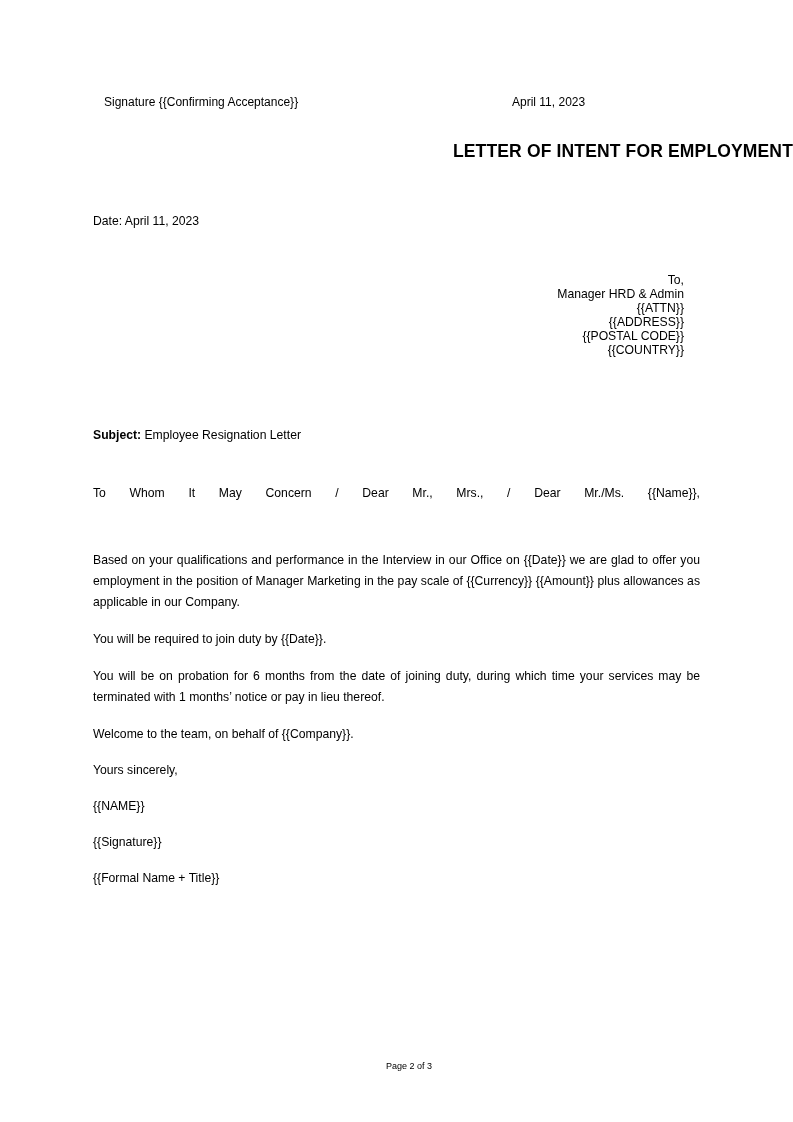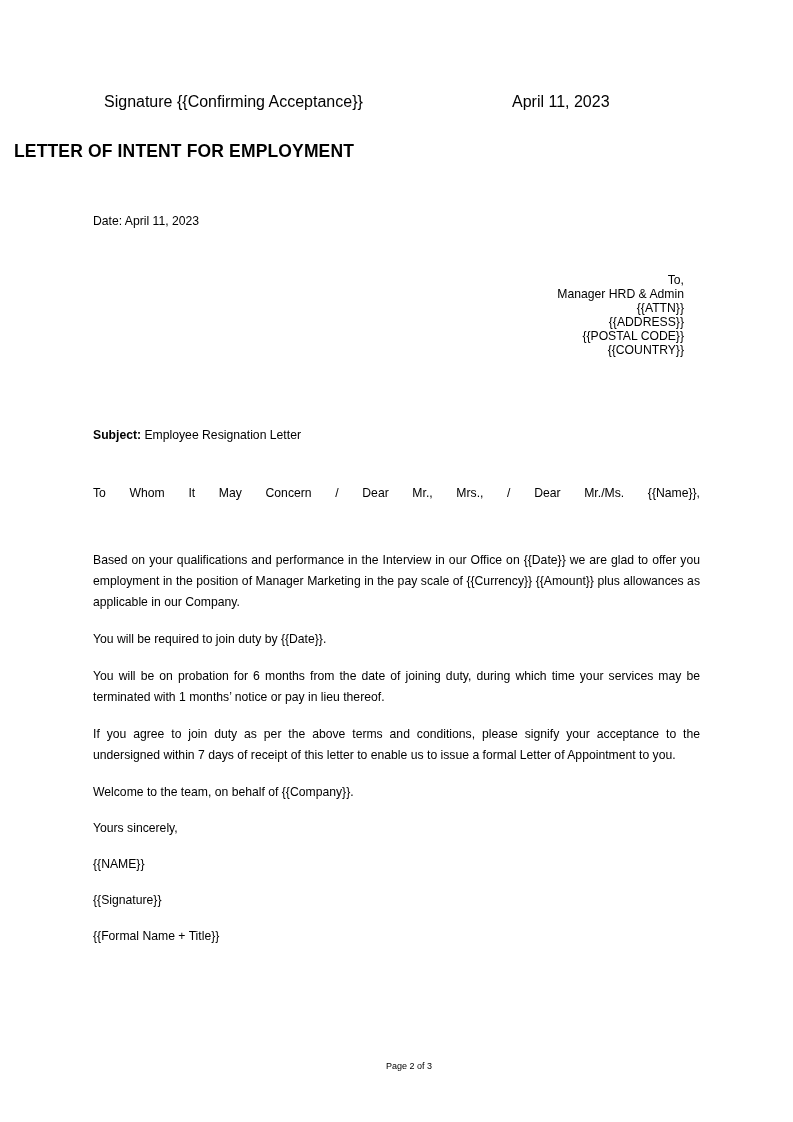--- a/index.html
+++ b/index.html
@@ -23,40 +23,40 @@
   }
 
   
   .running-header {
     position: absolute;
     left: 104px;
     top: 93px;
     width: 590px;
     display: flex;
     justify-content: flex-start;
-    font-size: 16px;
+    font-size: 12px;
     line-height: 18px;
   }
   .running-header .rh-left {
     white-space: nowrap;
   }
   .running-header .rh-right {
     position: absolute;
     left: 408px;
     top: 0;
     white-space: nowrap;
   }
 
   
   .doc-title {
     position: absolute;
-    left: 2px;
+    left: 16px;
     right: 0;
     top: 141px;
-    text-align: left;
+    text-align: right;
     font-size: 17.5px;
     font-weight: bold;
     letter-spacing: 0.15px;
     margin-left: 12px;
   }
 
   
   .body-area {
     position: absolute;
     left: 93px;
@@ -163,21 +163,20 @@
     <div class="justify-line">To Whom It May Concern / Dear Mr., Mrs., / Dear Mr./Ms. {{Name}},</div>
 
     <div class="spacer-md"></div>
 
     <p class="para">Based on your qualifications and performance in the Interview in our Office on {{Date}} we are glad to offer you employment in the position of Manager Marketing in the pay scale of {{Currency}} {{Amount}} plus allowances as applicable in our Company.</p>
 
     <p class="para">You will be required to join duty by {{Date}}.</p>
 
     <p class="para">You will be on probation for 6 months from the date of joining duty, during which time your services may be terminated with 1 months’ notice or pay in lieu thereof.</p>
 
-    <p class="para">If you agree to join duty as per the above terms and conditions, please signify your acceptance to the undersigned within 7 days of receipt of this letter to enable us to issue a formal Letter of Appointment to you.</p>
 
     <p class="para last-no-gap">Welcome to the team, on behalf of {{Company}}.</p>
 
     <div class="spacer-sm"></div>
 
     <div class="sig-line">Yours sincerely,</div>
 
     <div class="sig-line">{{NAME}}</div>
 
     <div class="sig-line">{{Signature}}</div>

